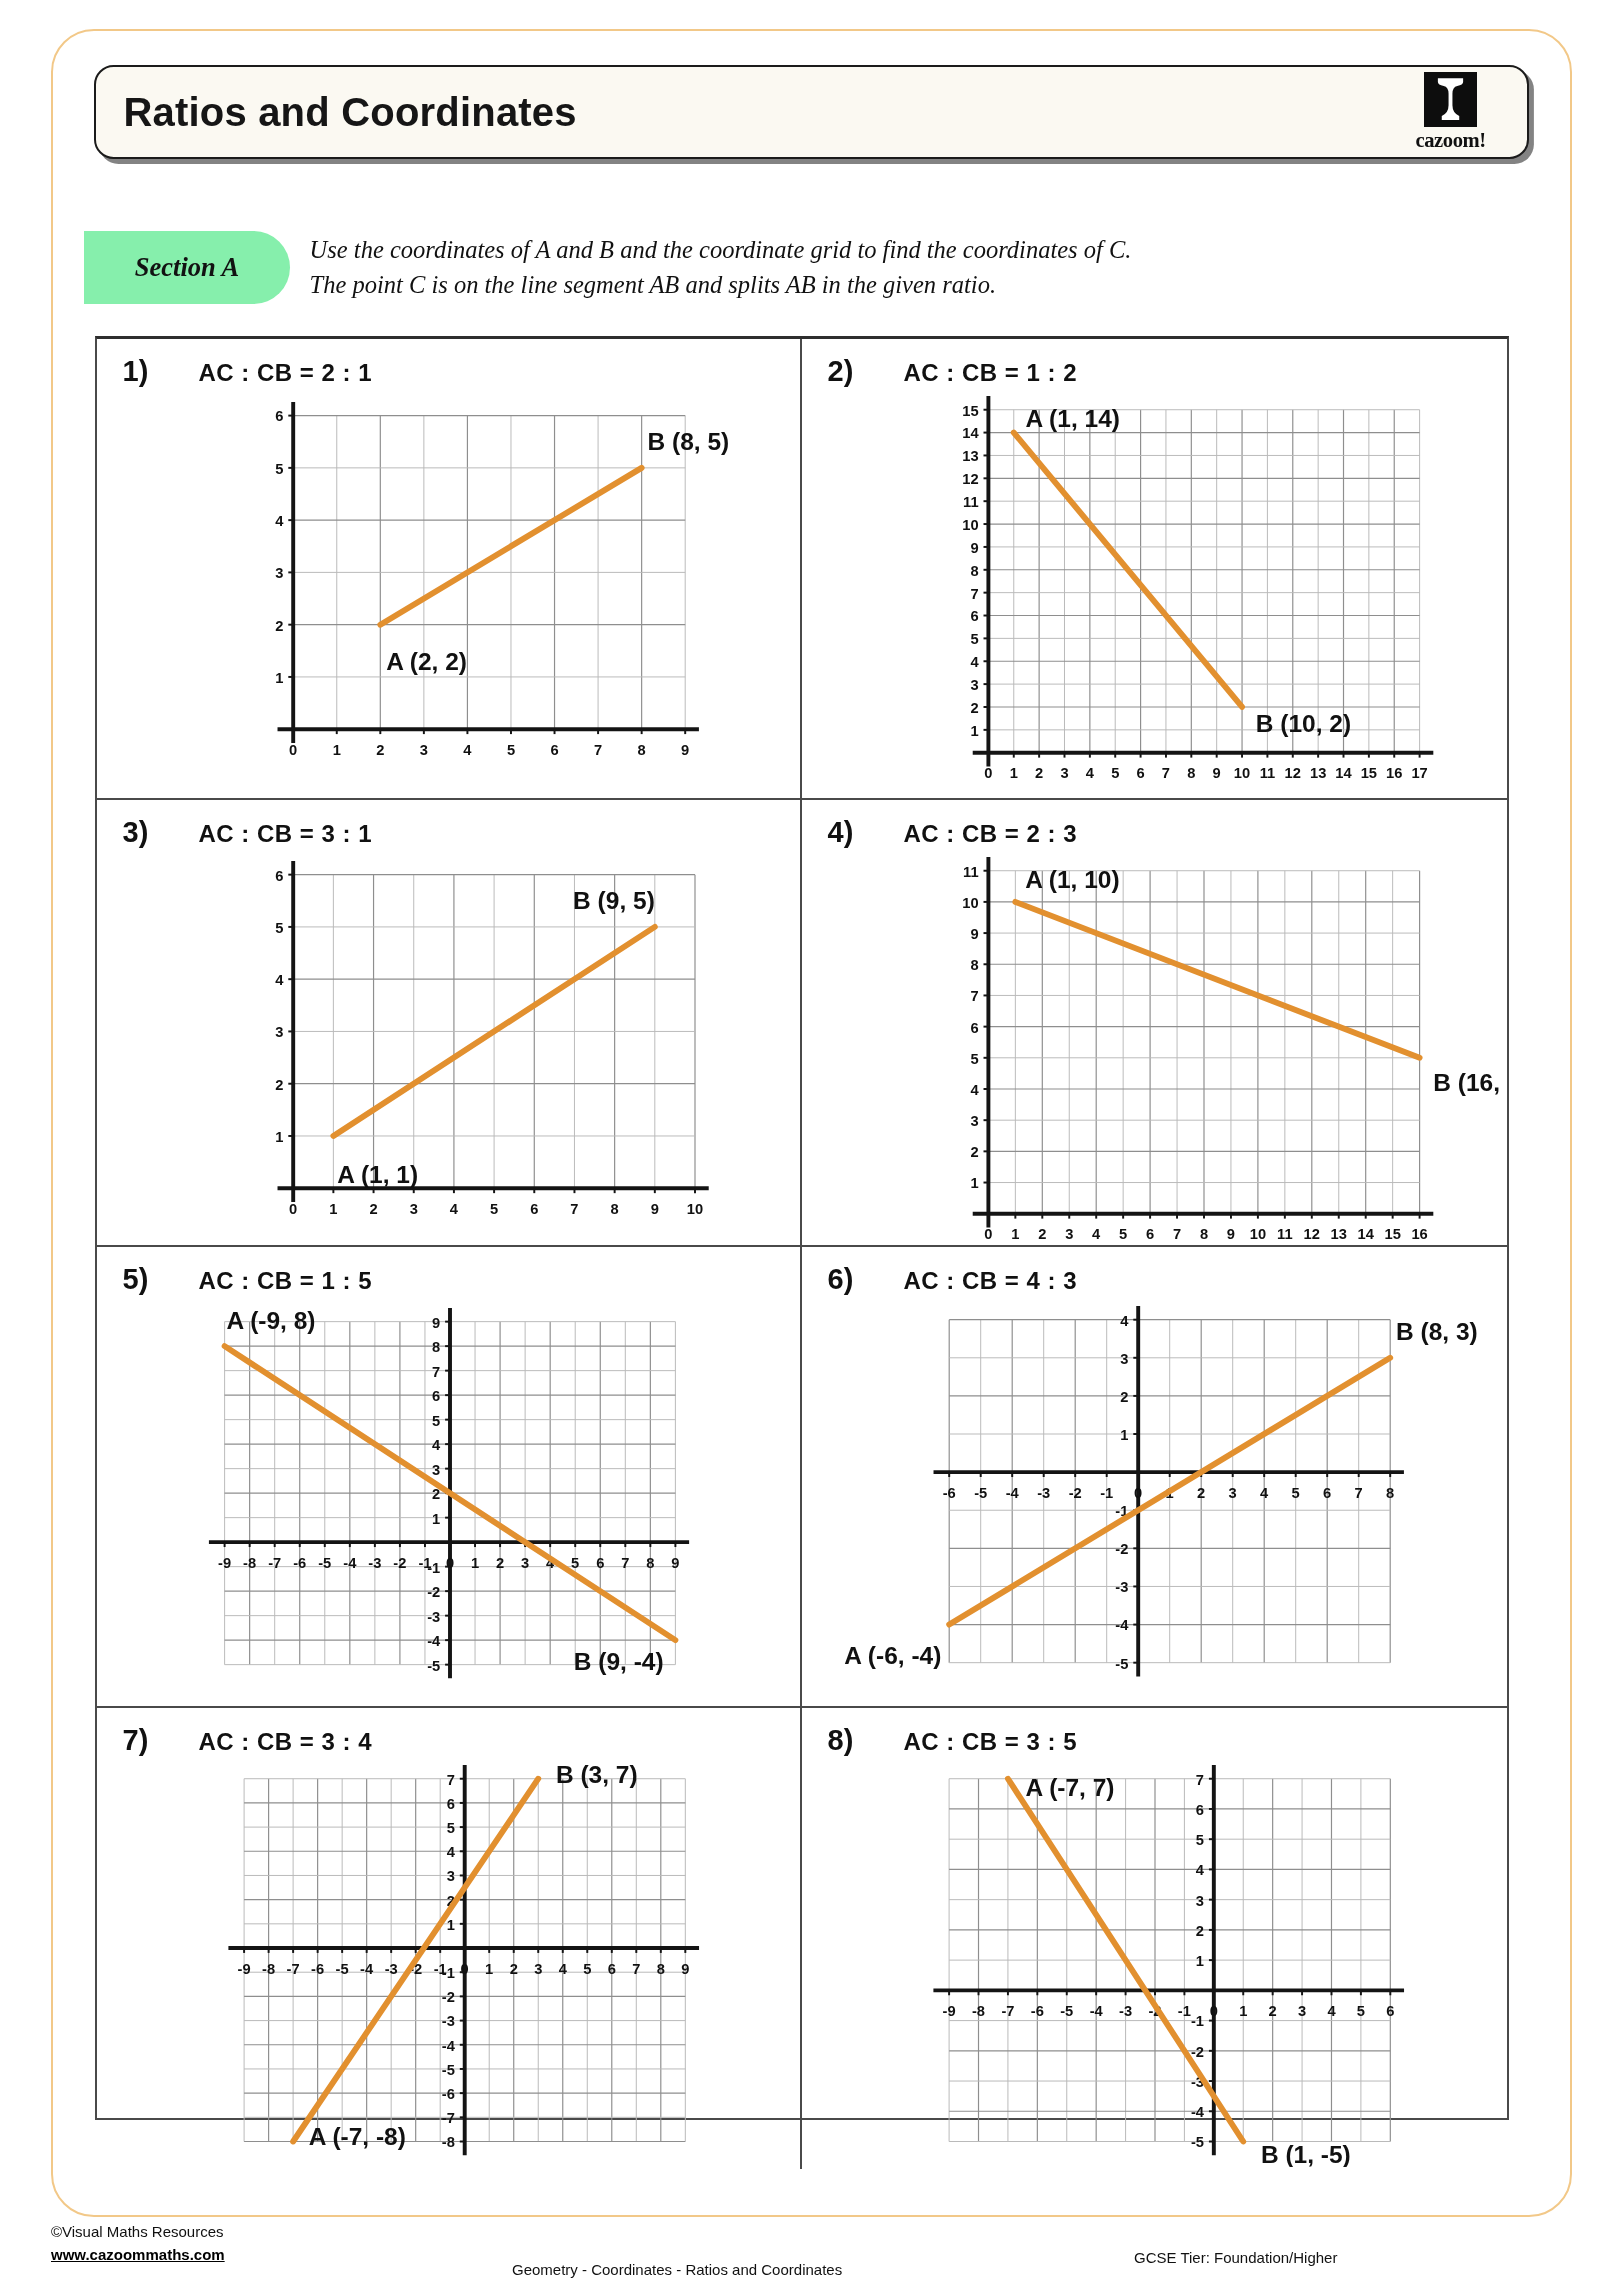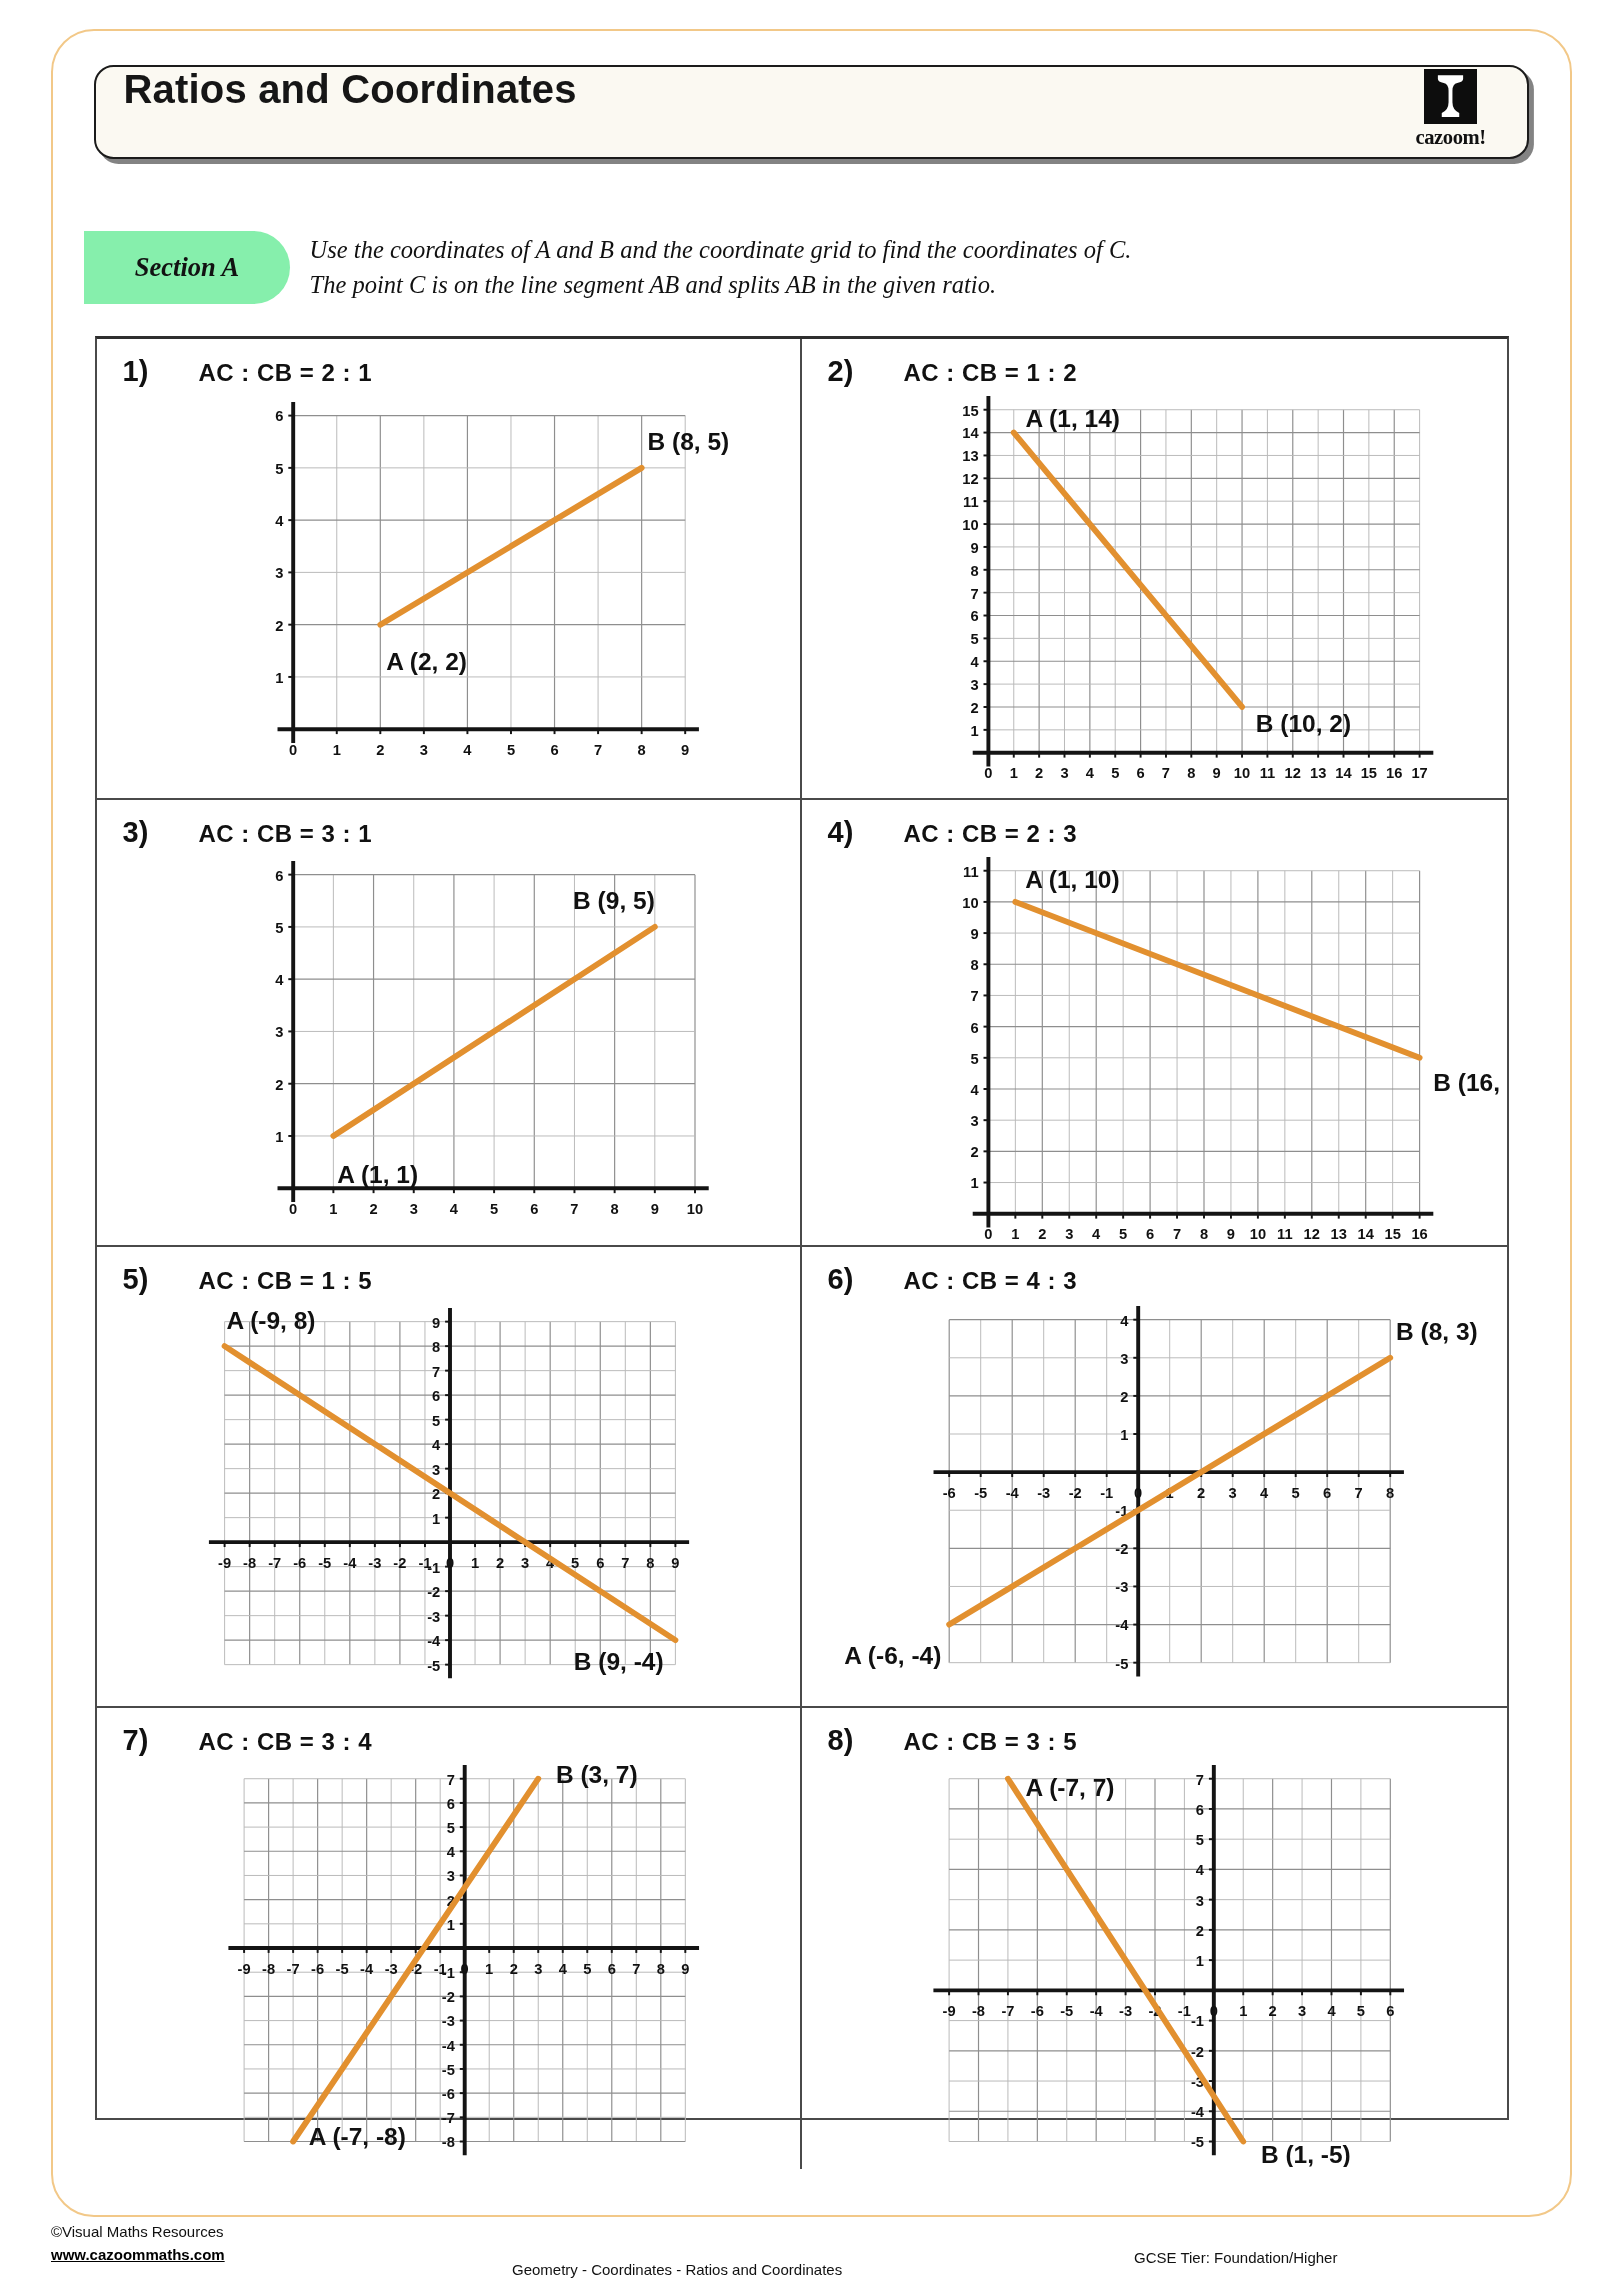--- a/index.html
+++ b/index.html
@@ -27,21 +27,21 @@
   
   .title-bar {
     position: absolute;
     left: 94px; top: 65px;
     width: 1435px; height: 94px;
     background: #FBF9F2;
     border: 2.9px solid #1b1b1b;
     border-radius: 19.6px;
     box-shadow: 4.9px 4.9px 0 rgba(30,30,30,.55);
     display: flex;
-    align-items: flex-start;
+    align-items: center;
     padding: 0 27.4px;
   }
   .title-text {
     font-size: 40px;
     font-weight: bold;
     color: #161616;
     letter-spacing: 0.2px;
     flex: 1;
   }
   .logo {

